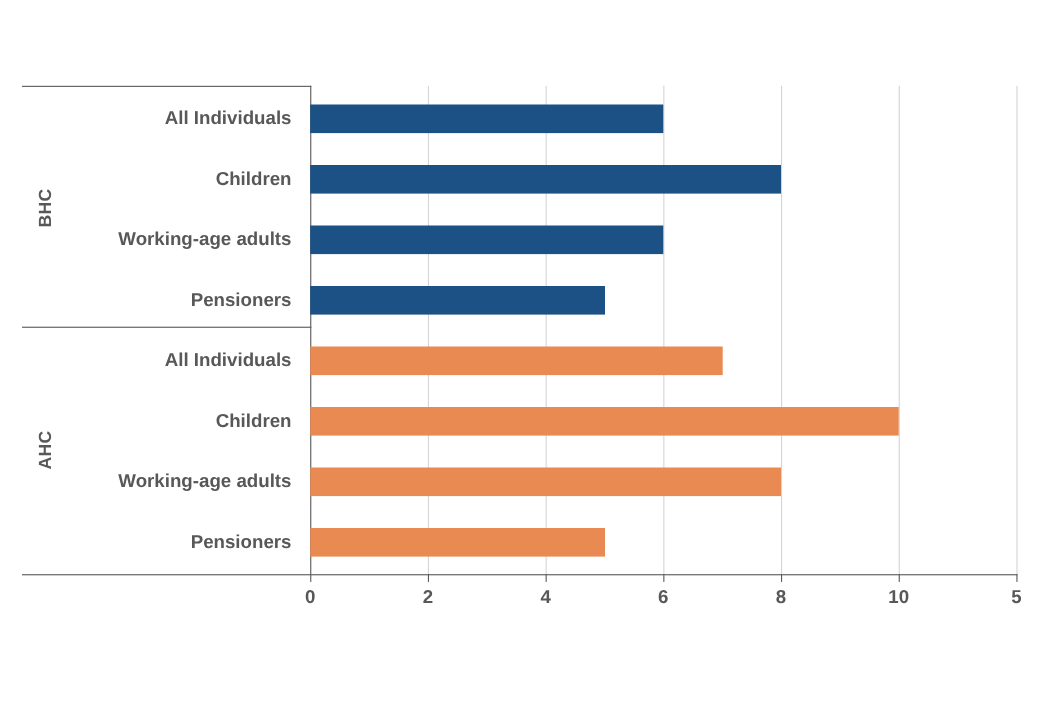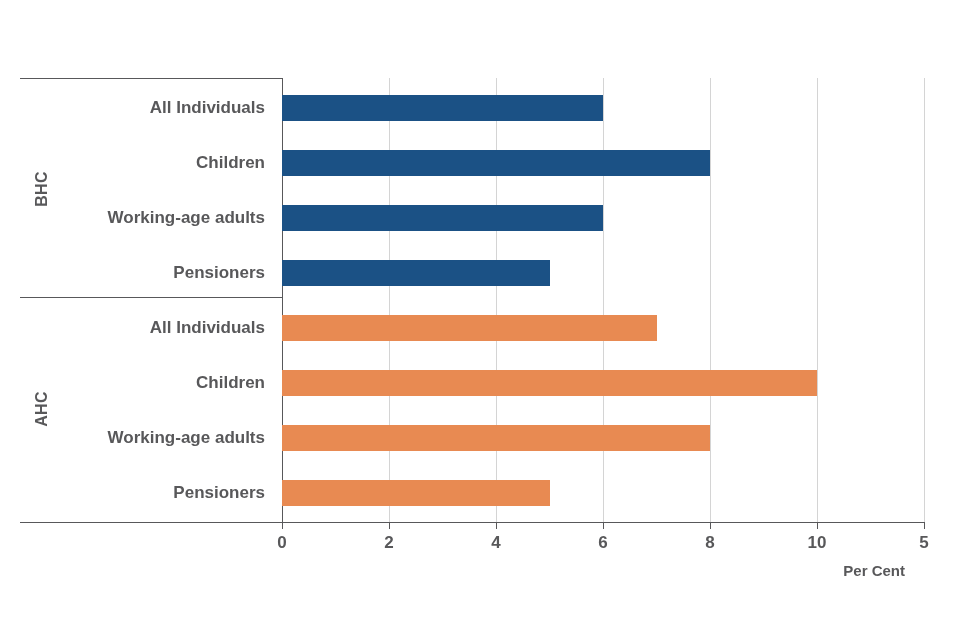--- a/index.html
+++ b/index.html
@@ -198,15 +198,14 @@
   <div class="tick-mark" style="left:924px;"></div>
 
   <div class="tick-label" style="left:282px;">0</div>
   <div class="tick-label" style="left:389px;">2</div>
   <div class="tick-label" style="left:496px;">4</div>
   <div class="tick-label" style="left:603px;">6</div>
   <div class="tick-label" style="left:710px;">8</div>
   <div class="tick-label" style="left:817px;text-align:center;">10</div>
   <div class="tick-label" style="left:924px;">5</div>
 
-  <div class="axis-title">Per Cent</div>
 
 </div>
 
 </body></html>

